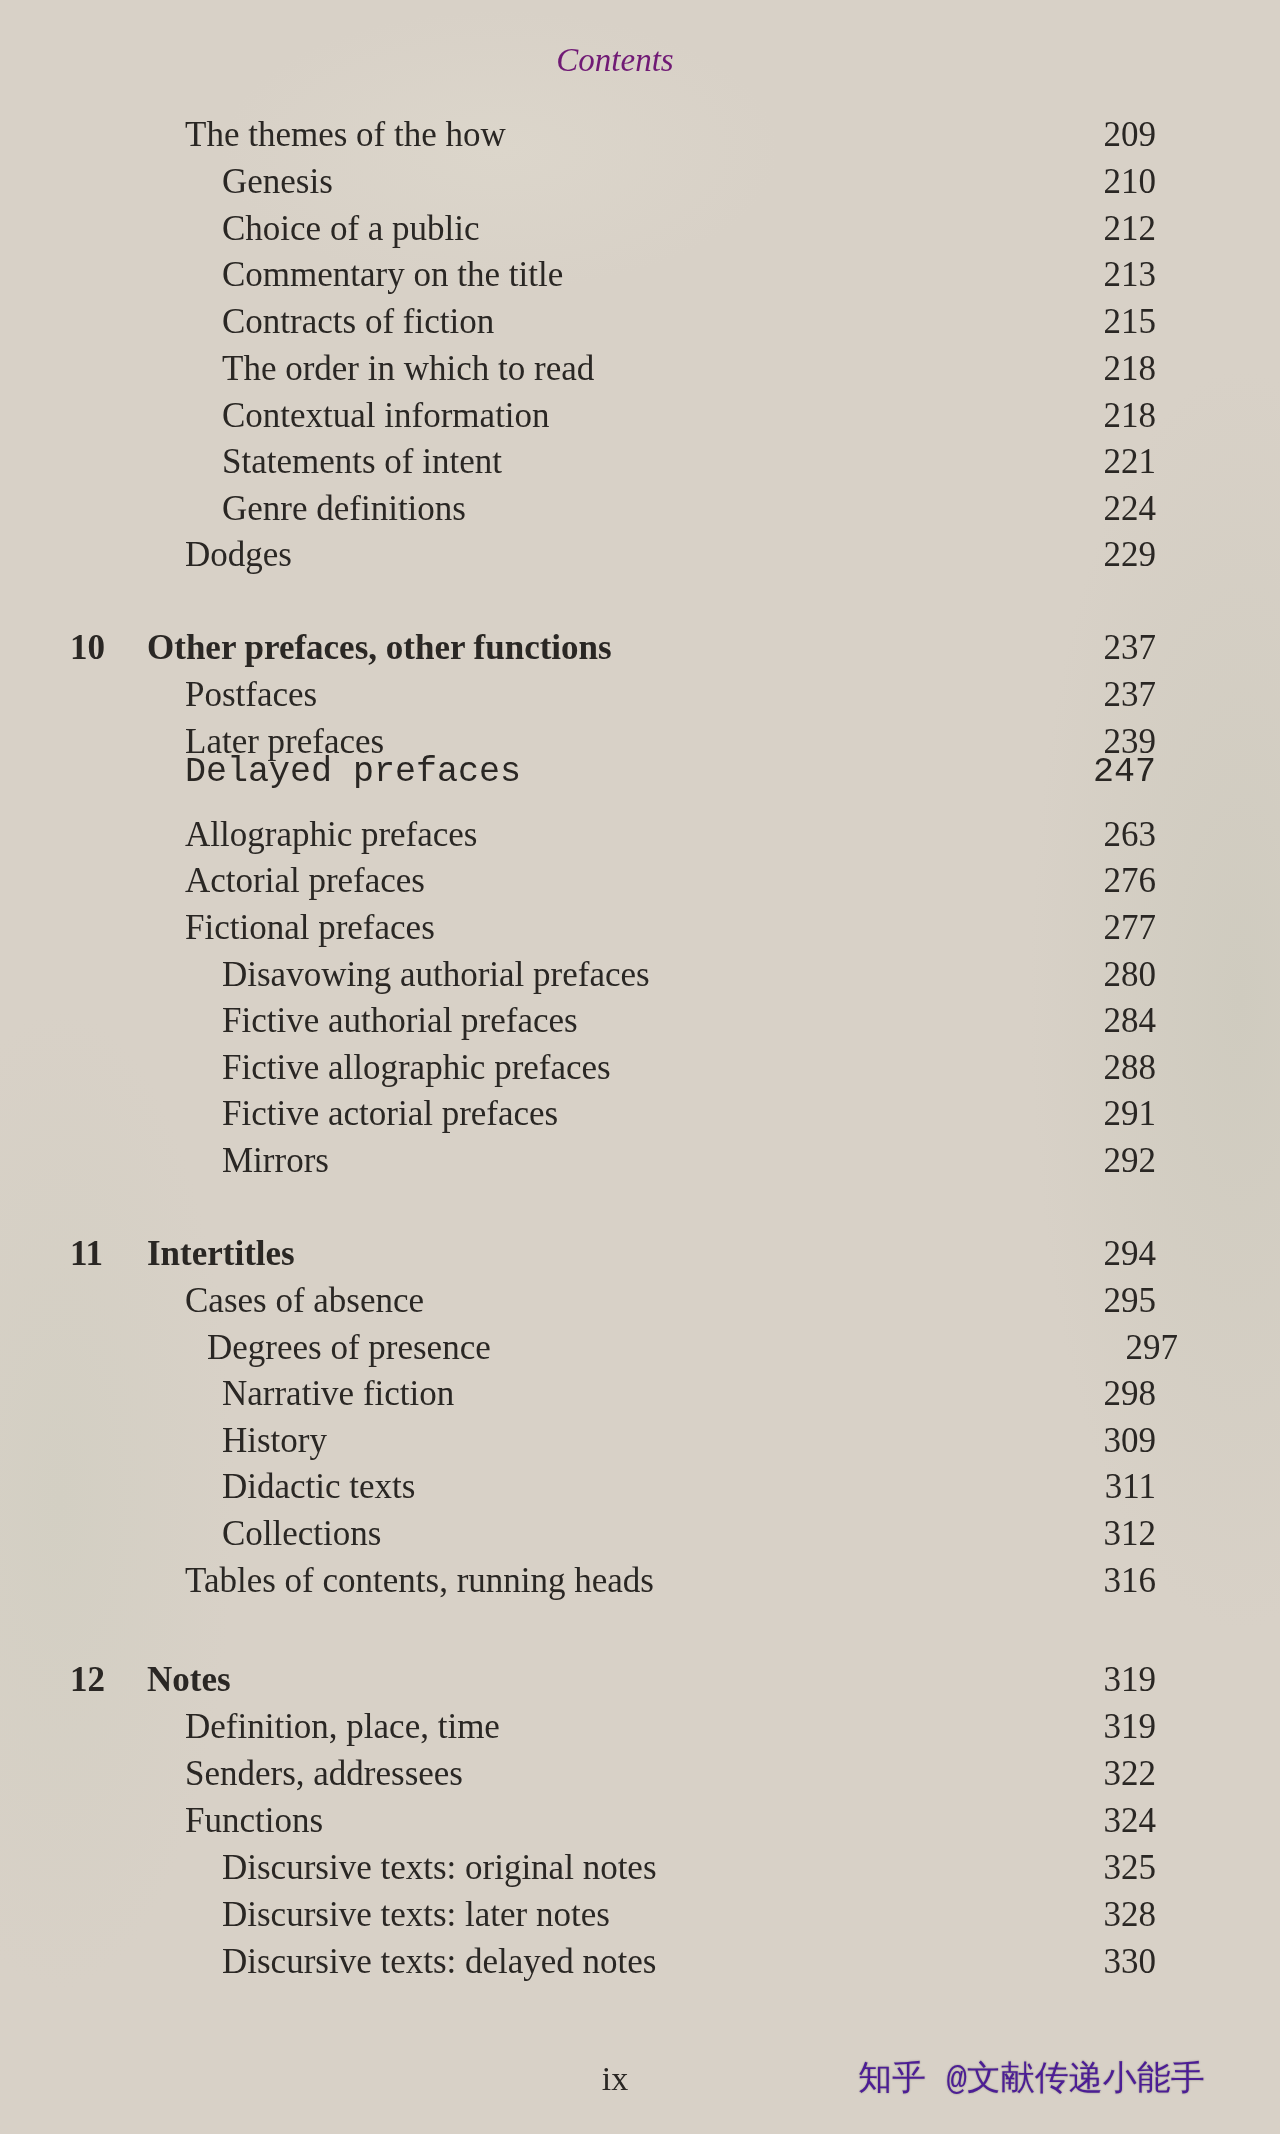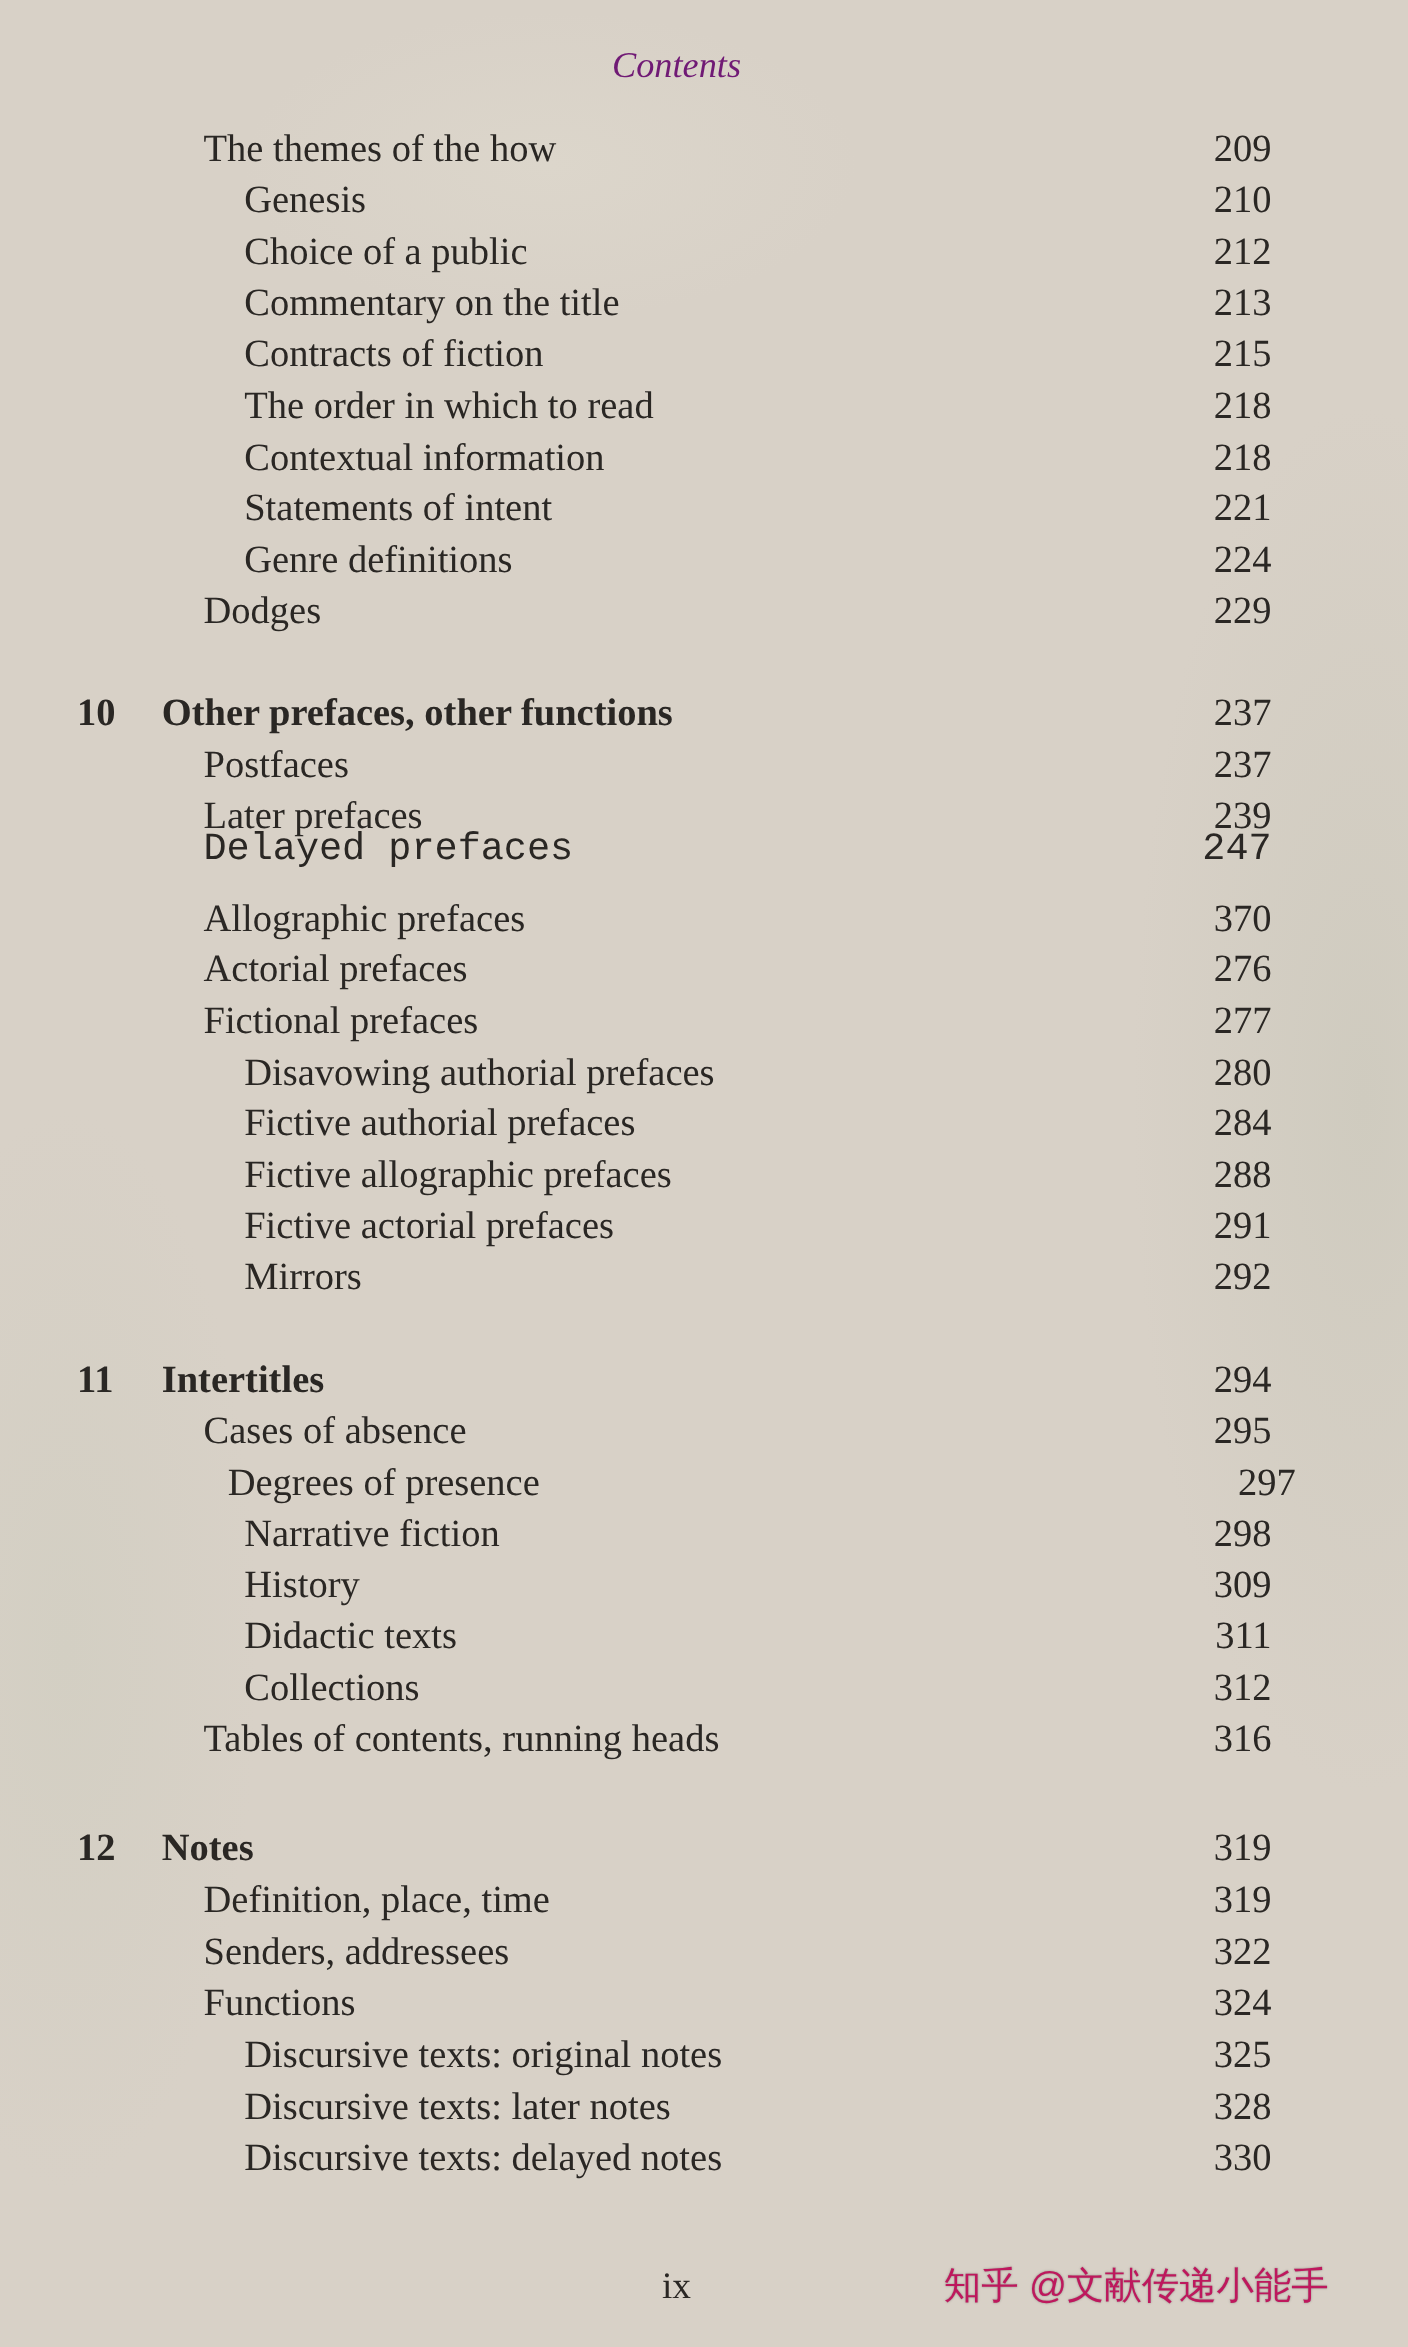--- a/index.html
+++ b/index.html
@@ -28,21 +28,21 @@
   .row.l0 .label { left: 147px; font-weight: bold; }
   .row.l1 .label { left: 185px; }
   .row.l2 .label { left: 222px; }
   .row .page { position: absolute; right: 124px; text-align: right; }
   .folio {
     position: absolute; top: 2060px; left: 0; width: 1230px;
     text-align: center; font-size: 34px;
   }
   .watermark {
     position: absolute; top: 2055px; left: 858px;
-    font-family: Liberation Sans, sans-serif; font-size: 34px; color: #be185d;
+    font-family: Liberation Mono, monospace; font-size: 34px; color: #4c1d95;
     text-shadow: 0 0 2px rgba(0,0,0,0.35); white-space: nowrap;
   }
 </style>
 </head>
 <body>
 
 <div class="running-head">Contents</div>
 
 <div class="toc" id="toc">
     <div class="row l1" style="top: 112px;">
@@ -97,21 +97,21 @@
     <div class="row l1" style="top: 719px;">
       <span class="label">Later prefaces</span>
       <span class="page">239</span>
     </div>
     <div class="row l1" style="top: 749px; font-family: Liberation Mono, monospace;">
       <span class="label">Delayed prefaces</span>
       <span class="page">247</span>
     </div>
     <div class="row l1" style="top: 812px;">
       <span class="label">Allographic prefaces</span>
-      <span class="page">370</span>
+      <span class="page">263</span>
     </div>
     <div class="row l1" style="top: 858px;">
       <span class="label">Actorial prefaces</span>
       <span class="page">276</span>
     </div>
     <div class="row l1" style="top: 905px;">
       <span class="label">Fictional prefaces</span>
       <span class="page">277</span>
     </div>
     <div class="row l2" style="top: 952px;">

